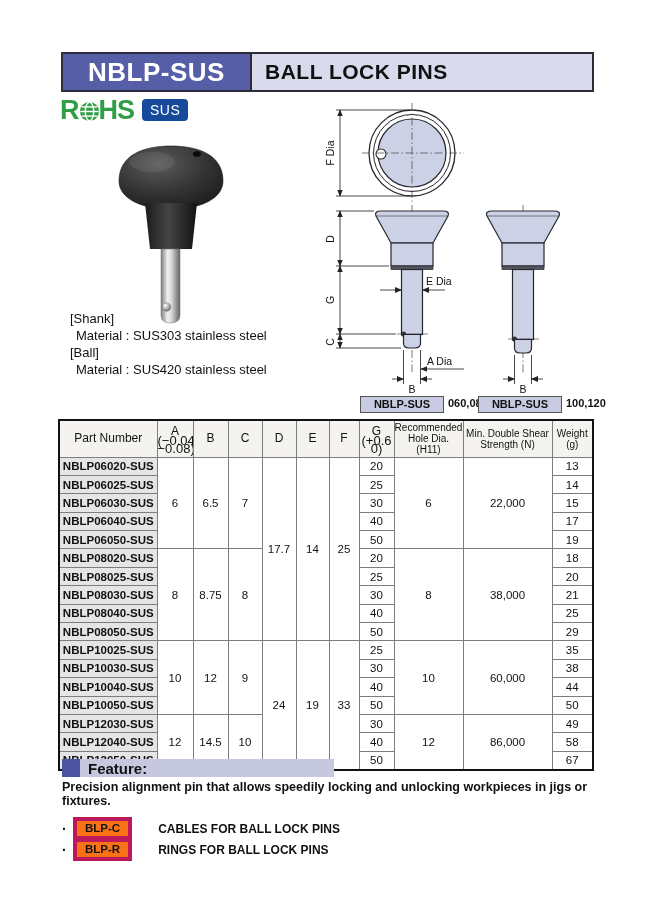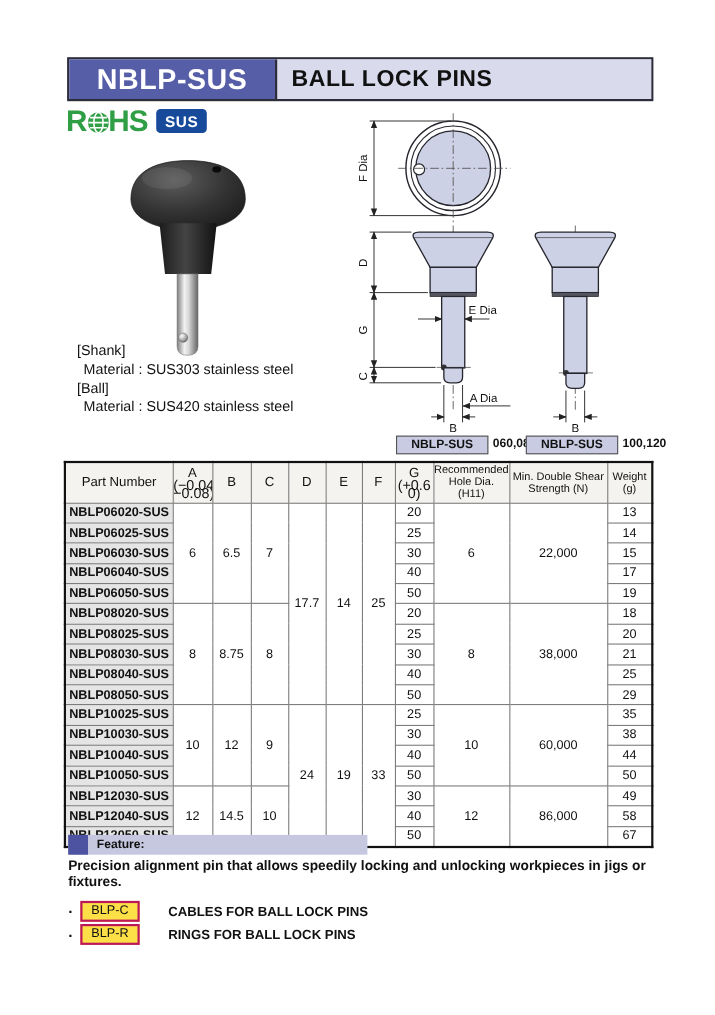--- a/index.html
+++ b/index.html
@@ -10,21 +10,21 @@
   .hdr{position:absolute;left:61px;top:52px;width:529px;height:36px;display:flex;border:2px solid #2c2c3a}
   .hdr-model{width:187px;background:#565ea7;color:#fff;font-size:26px;font-weight:bold;
              display:flex;align-items:center;justify-content:center;letter-spacing:.5px}
   .hdr-title{flex:1;background:#d9dbec;border-left:2px solid #2c2c3a;display:flex;align-items:center;
              padding-left:13px;font-size:21px;font-weight:bold;letter-spacing:.5px}
 
   
   .rohs-row{position:absolute;left:60px;top:95px;display:flex;align-items:center;height:30px}
   .rohs-txt{color:#2f9e44;font-size:27px;font-weight:bold;letter-spacing:-1px;line-height:28px}
   .globe{margin:3px -1px 0 0}
-  .sus-badge{margin-left:8px;background:#174a9b;color:#fff;font-weight:bold;font-size:14px;
+  .sus-badge{margin-left:8px;background:#174a9b;color:#fff;font-weight:normal;font-size:14px;
              padding:4px 8px;border-radius:4px;line-height:1;letter-spacing:.5px}
 
   
   .photo{position:absolute;left:105px;top:141px}
   .materials{position:absolute;left:70px;top:311px;font-size:13px;line-height:16.5px}
   .mat-comp{margin-top:0}
   .mat-desc{padding-left:6px;margin-bottom:1px}
 
   
   .diagram{position:absolute;left:320px;top:100px}
@@ -46,26 +46,26 @@
   .spec th.ph{font-size:12px}
   .spec th .hl{font-size:12px;line-height:12px}
   .tol{display:block;font-size:13px;line-height:8px}
   .tol span{display:block}
   .spec tbody td{height:17.4px;font-size:11.5px;background:#fff}
   .spec td.part{background:#e5e5e5;font-weight:bold;font-size:11.5px}
 
   
   .sec-bar{position:absolute;left:62px;width:272px;height:18px;background:#c6c8e0;display:flex;align-items:center}
   .sq{width:18px;height:18px;background:#4d53a0;flex:none}
-  .sec-label{font-size:11px;font-weight:bold;margin-left:8px}
+  .sec-label{font-size:15px;font-weight:bold;margin-left:8px}
   .feature-text{position:absolute;left:62px;top:780px;font-size:12.5px;font-weight:bold;width:545px}
   .related{position:absolute;left:62px;top:818px}
   .rel-item{display:flex;align-items:center;height:21px;cursor:pointer}
   .bullet{font-weight:bold;width:11px;font-size:14px}
-  .rel-code{border:2px solid #be185d;background:#fde047;font-weight:normal;font-size:11.5px;padding:1px 8px;line-height:13px}
+  .rel-code{border:4px solid #be185d;background:#f97316;font-weight:bold;font-size:11.5px;padding:1px 8px;line-height:13px}
   .rel-label{margin-left:26px;font-size:12px;font-weight:bold}
 </style>
 </head>
 <body>
 
 <div class="page">
 
   <div class="hdr">
     <div class="hdr-model">NBLP-SUS</div>
     <div class="hdr-title">BALL LOCK PINS</div>

